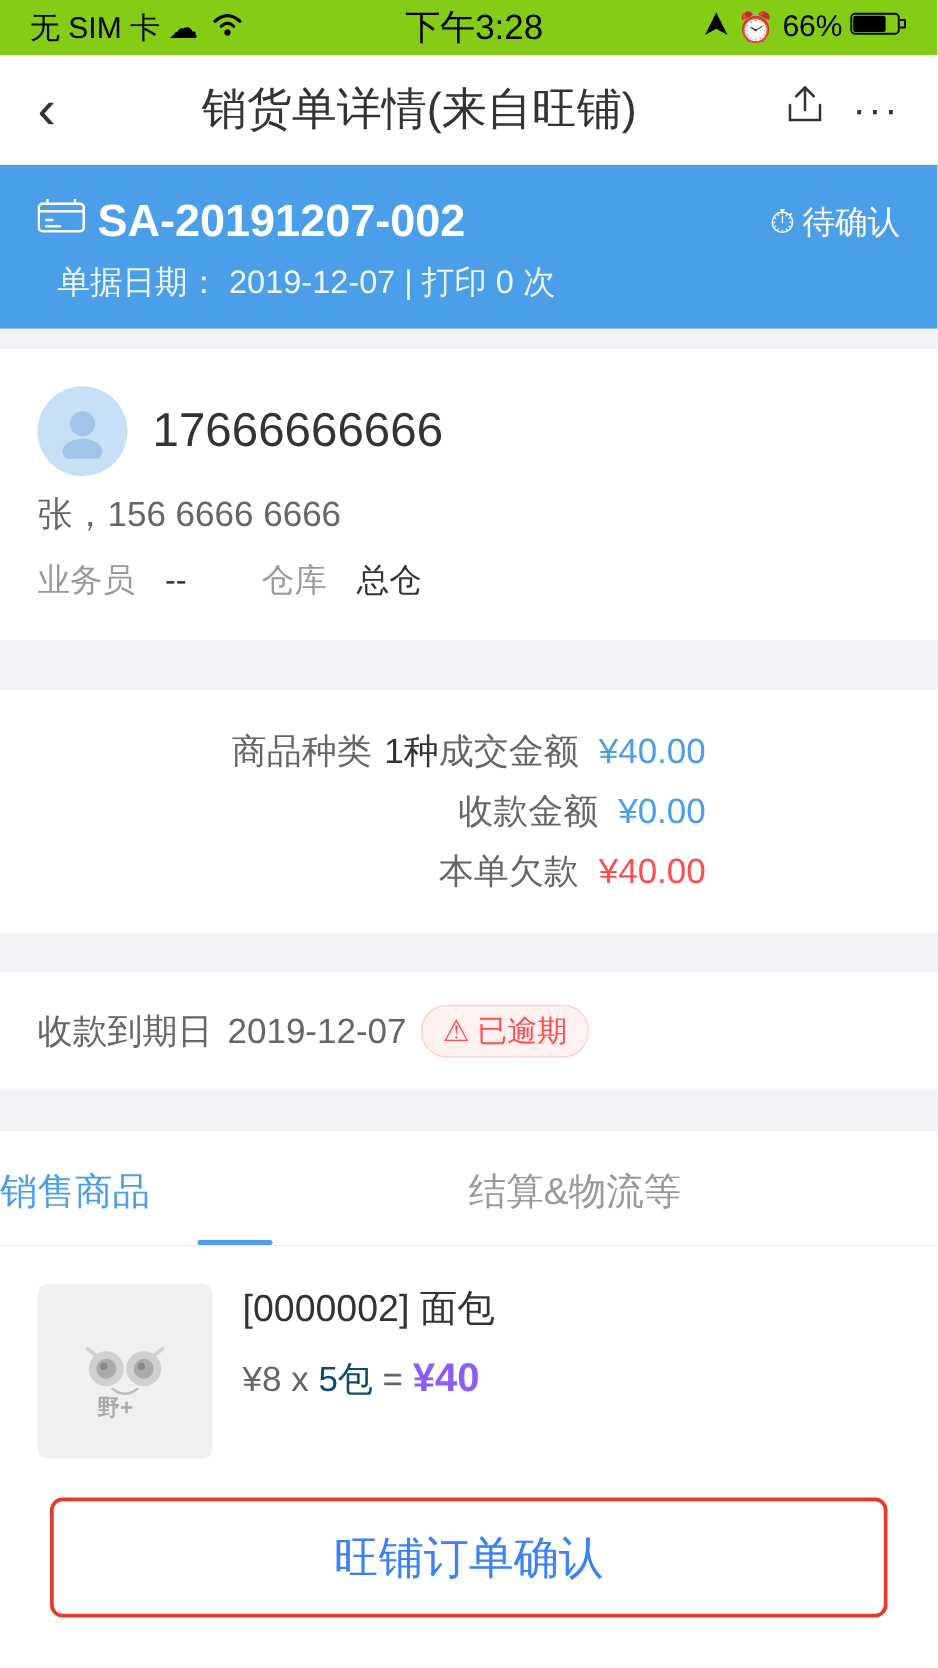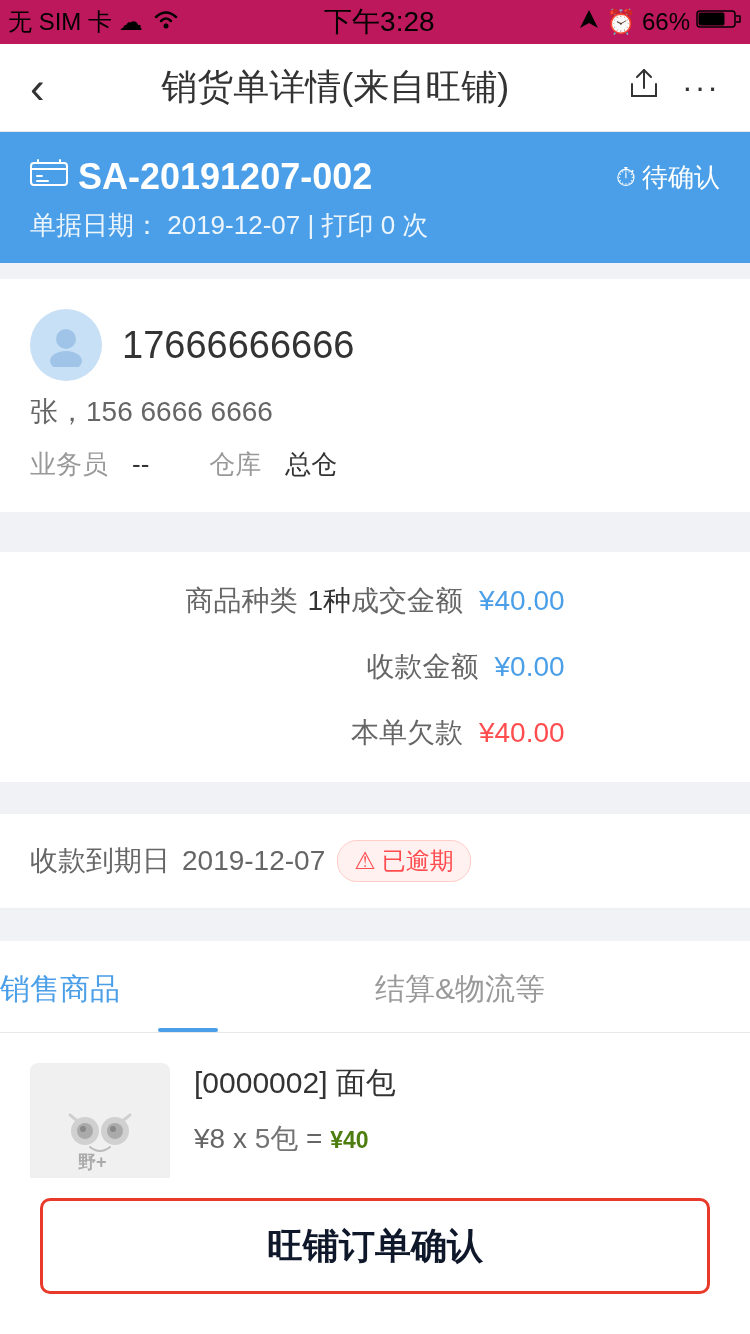--- a/index.html
+++ b/index.html
@@ -11,25 +11,25 @@
       font-family: -apple-system, "PingFang SC", "Helvetica Neue", Arial, sans-serif;
       font-size: 28px;
       color: #333;
       position: relative;
     }
 
     
     .status-bar {
       width: 750px;
       height: 44px;
-      background: #be185d;
+      background: #84cc16;
       display: flex;
       align-items: center;
       justify-content: space-between;
-      padding: 0 8px;
+      padding: 0 24px;
       font-size: 24px;
       color: #000;
     }
     .status-left { display: flex; align-items: center; gap: 8px; }
     .status-center { font-weight: 500; font-size: 28px; }
     .status-right { display: flex; align-items: center; gap: 6px; font-size: 24px; }
 
     
     .nav-bar {
       width: 750px;
@@ -76,20 +76,21 @@
       font-size: 26px;
       color: #fff;
       display: flex;
       align-items: center;
       gap: 6px;
     }
     .order-date {
       font-size: 26px;
       color: #fff;
       opacity: 0.9;
+      margin-left: 16px;
     }
 
     
     .customer-section {
       background: #fff;
       padding: 30px;
       margin-bottom: 24px;
     }
     .customer-top {
       display: flex;
@@ -140,21 +141,21 @@
     .product-count {
       font-size: 28px;
       color: #666;
       display: flex;
       align-items: center;
       gap: 10px;
     }
     .amounts-right {
       display: flex;
       flex-direction: column;
-      gap: 28px;
+      gap: 10px;
       align-items: flex-end;
     }
     .amount-row {
       display: flex;
       align-items: center;
       gap: 16px;
       font-size: 28px;
     }
     .amount-label { color: #666; }
     .amount-value-blue { color: #4a9fe8; font-weight: 500; }
@@ -243,22 +244,22 @@
     .product-name {
       font-size: 30px;
       color: #333;
       margin-bottom: 16px;
       font-weight: 500;
     }
     .product-price {
       font-size: 28px;
       color: #666;
     }
-    .price-highlight { color: #737373; font-weight: 500; }
-    .price-total { color: #4d7c0f; font-weight: bold; font-size: 23px; }
+    .price-highlight { color: #0c4a6e; font-weight: 500; }
+    .price-total { color: #8b5cf6; font-weight: bold; font-size: 32px; }
 
     
     .bottom-spacer {
       height: 260px;
       background: #f0f2f5;
     }
 
     
     .bottom-action {
       position: fixed;
@@ -268,23 +269,23 @@
       background: #fff;
       padding: 20px 40px 40px 40px;
       border-top: none;
     }
     .confirm-button {
       width: 100%;
       height: 96px;
       border: 3px solid #e8392a;
       border-radius: 10px;
       background: #fff;
-      color: #0f172a;
+      color: #3b82f6;
       font-size: 36px;
-      font-weight: 700;
+      font-weight: 400;
       cursor: pointer;
       display: flex;
       align-items: center;
       justify-content: center;
     }
 
     
     .separator {
       height: 16px;
       background: #f0f2f5;

